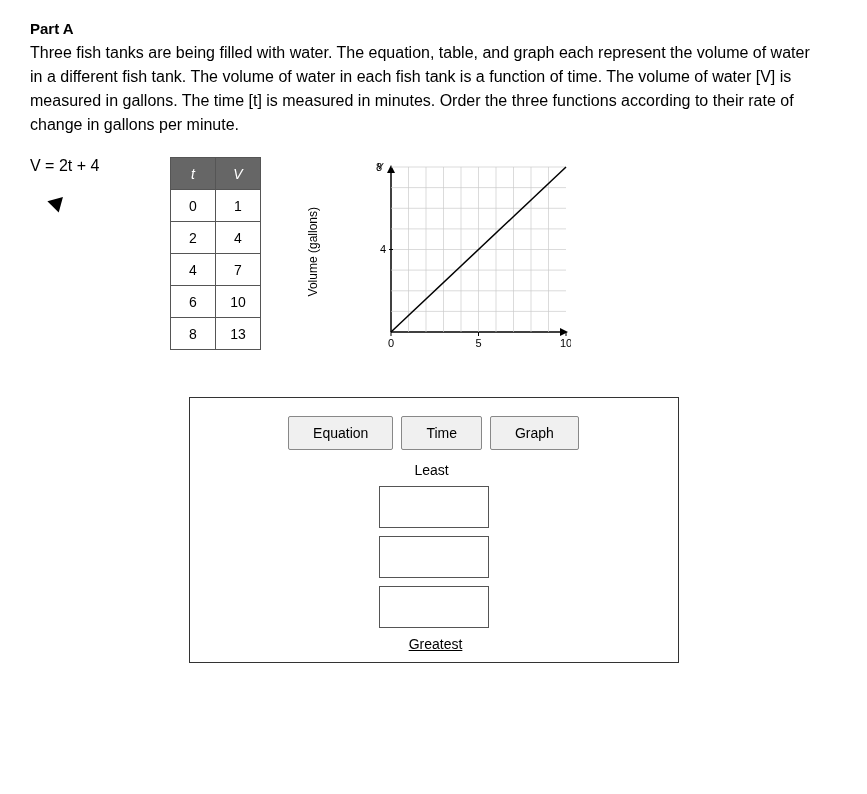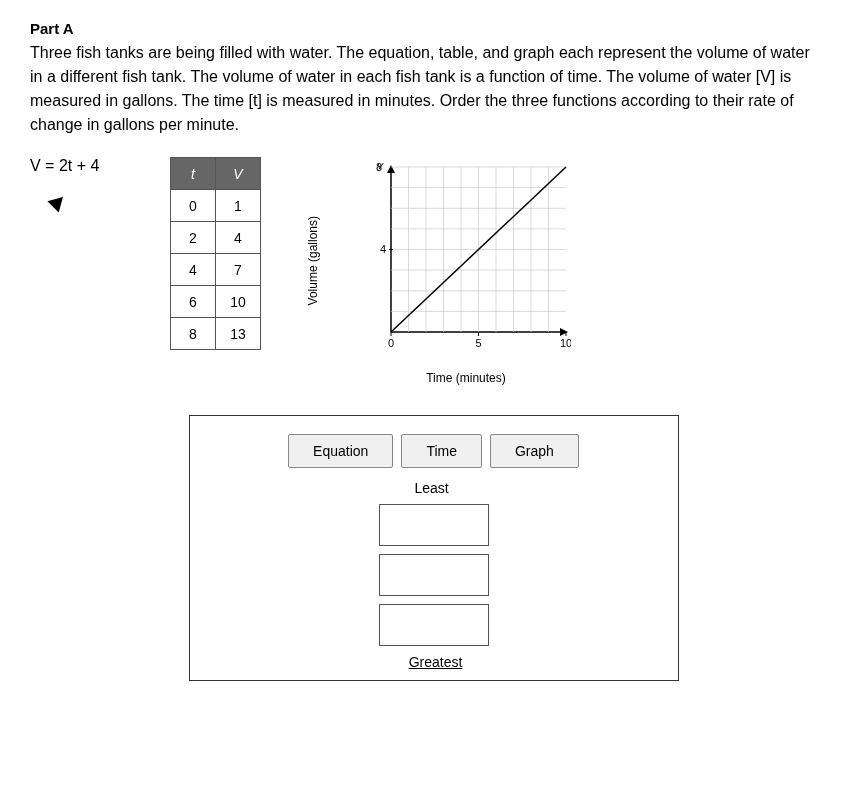--- a/index.html
+++ b/index.html
@@ -257,21 +257,20 @@
         <text x="22" y="96" font-size="11" text-anchor="middle">4</text>
         <line x1="28" y1="92.5" x2="32" y2="92.5" stroke="#000" stroke-width="1"></line>
 
         <line x1="30" y1="175" x2="30" y2="179" stroke="#000" stroke-width="1"></line>
         <text x="30" y="190" font-size="11" text-anchor="middle">0</text>
         <line x1="117.5" y1="175" x2="117.5" y2="179" stroke="#000" stroke-width="1"></line>
         <text x="117.5" y="190" font-size="11" text-anchor="middle">5</text>
         <line x1="205" y1="175" x2="205" y2="179" stroke="#000" stroke-width="1"></line>
         <text x="205" y="190" font-size="11" text-anchor="middle">10</text>
       </svg>
-      <div class="graph-x-label" style="margin-top:4px;">Time (minutes)</div>
     </div>
   </div>
 </div>
 
 <div class="ordering-section">
   <div class="ordering-box">
     <div class="ordering-buttons">
       <button class="ordering-btn">Equation</button>
       <button class="ordering-btn">Time</button>
       <button class="ordering-btn">Graph</button>

